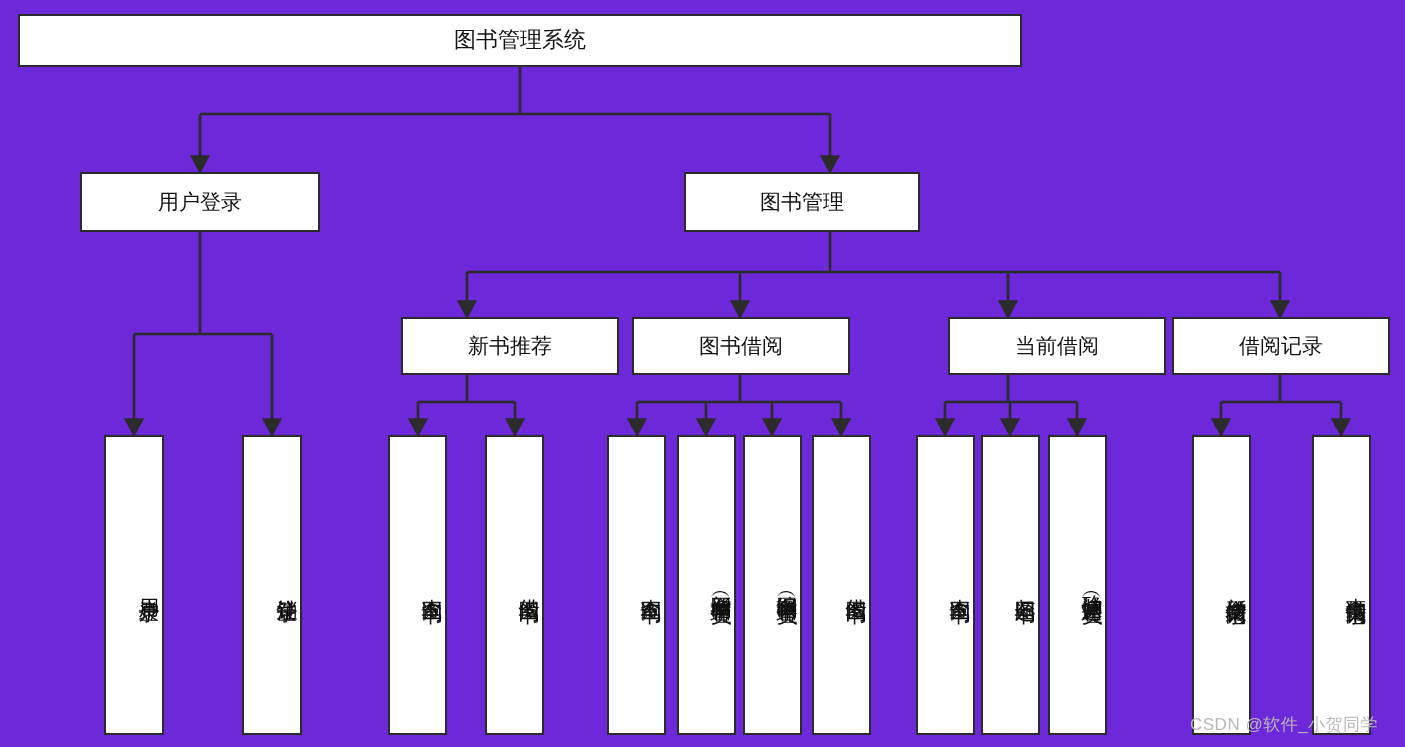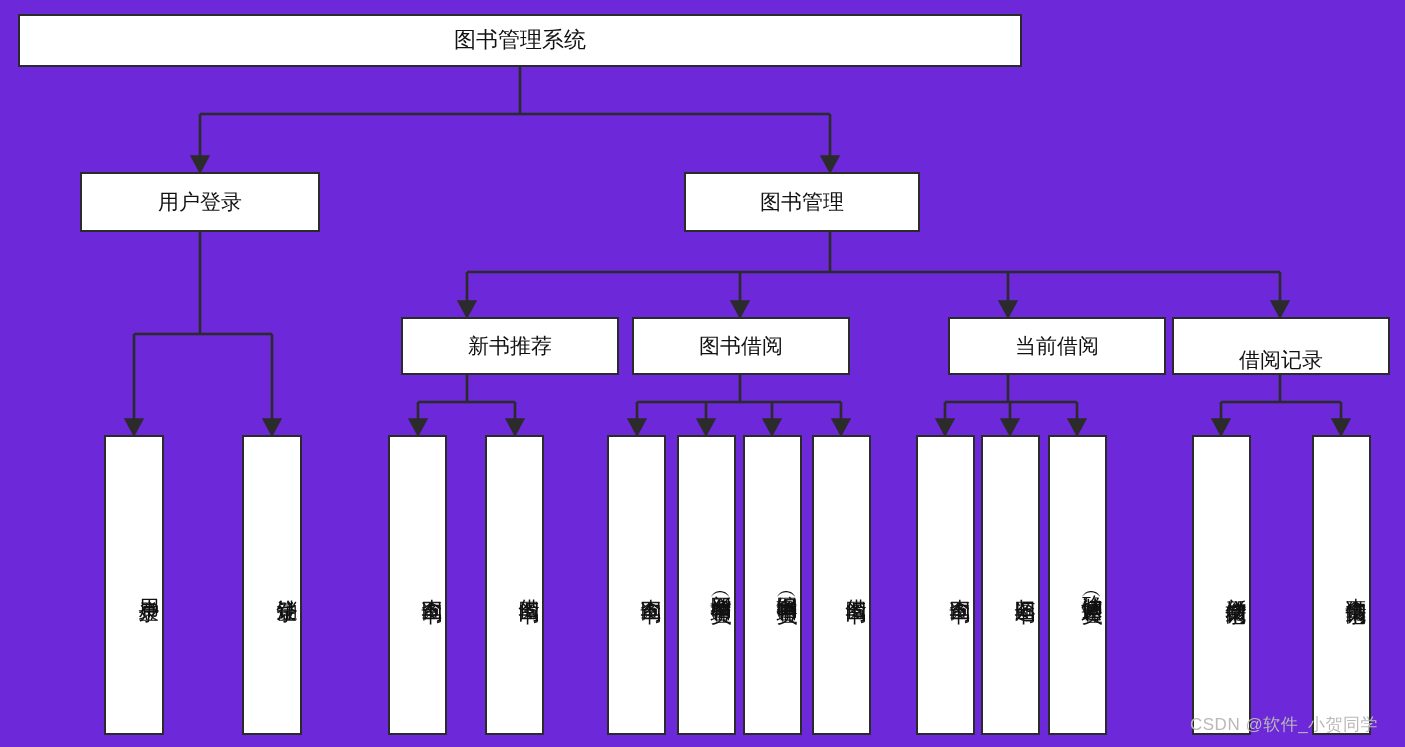--- a/index.html
+++ b/index.html
@@ -138,21 +138,21 @@
 
   <div class="node lvl3" style="left:360px; top:317px; width:218px; height:58px;margin-left:41px;">
     <span class="label">新书推荐</span>
   </div>
   <div class="node lvl3" style="left:632px; top:317px; width:218px; height:58px;">
     <span class="label">图书借阅</span>
   </div>
   <div class="node lvl3" style="left:940px; top:317px; width:218px; height:58px;margin-left:8px;">
     <span class="label">当前借阅</span>
   </div>
-  <div class="node lvl3" style="left:1172px; top:317px; width:218px; height:58px;align-items:flex-end;">
+  <div class="node lvl3" style="left:1172px; top:317px; width:218px; height:58px;">
     <span class="label">借阅记录</span>
   </div>
 
   <div class="node leaf" style="left:104px; top:435px; width:60px; height:300px;">
     <span class="label">用户登录</span>
   </div>
   <div class="node leaf" style="left:242px; top:435px; width:60px; height:300px;">
     <span class="label">注销登录</span>
   </div>
 

